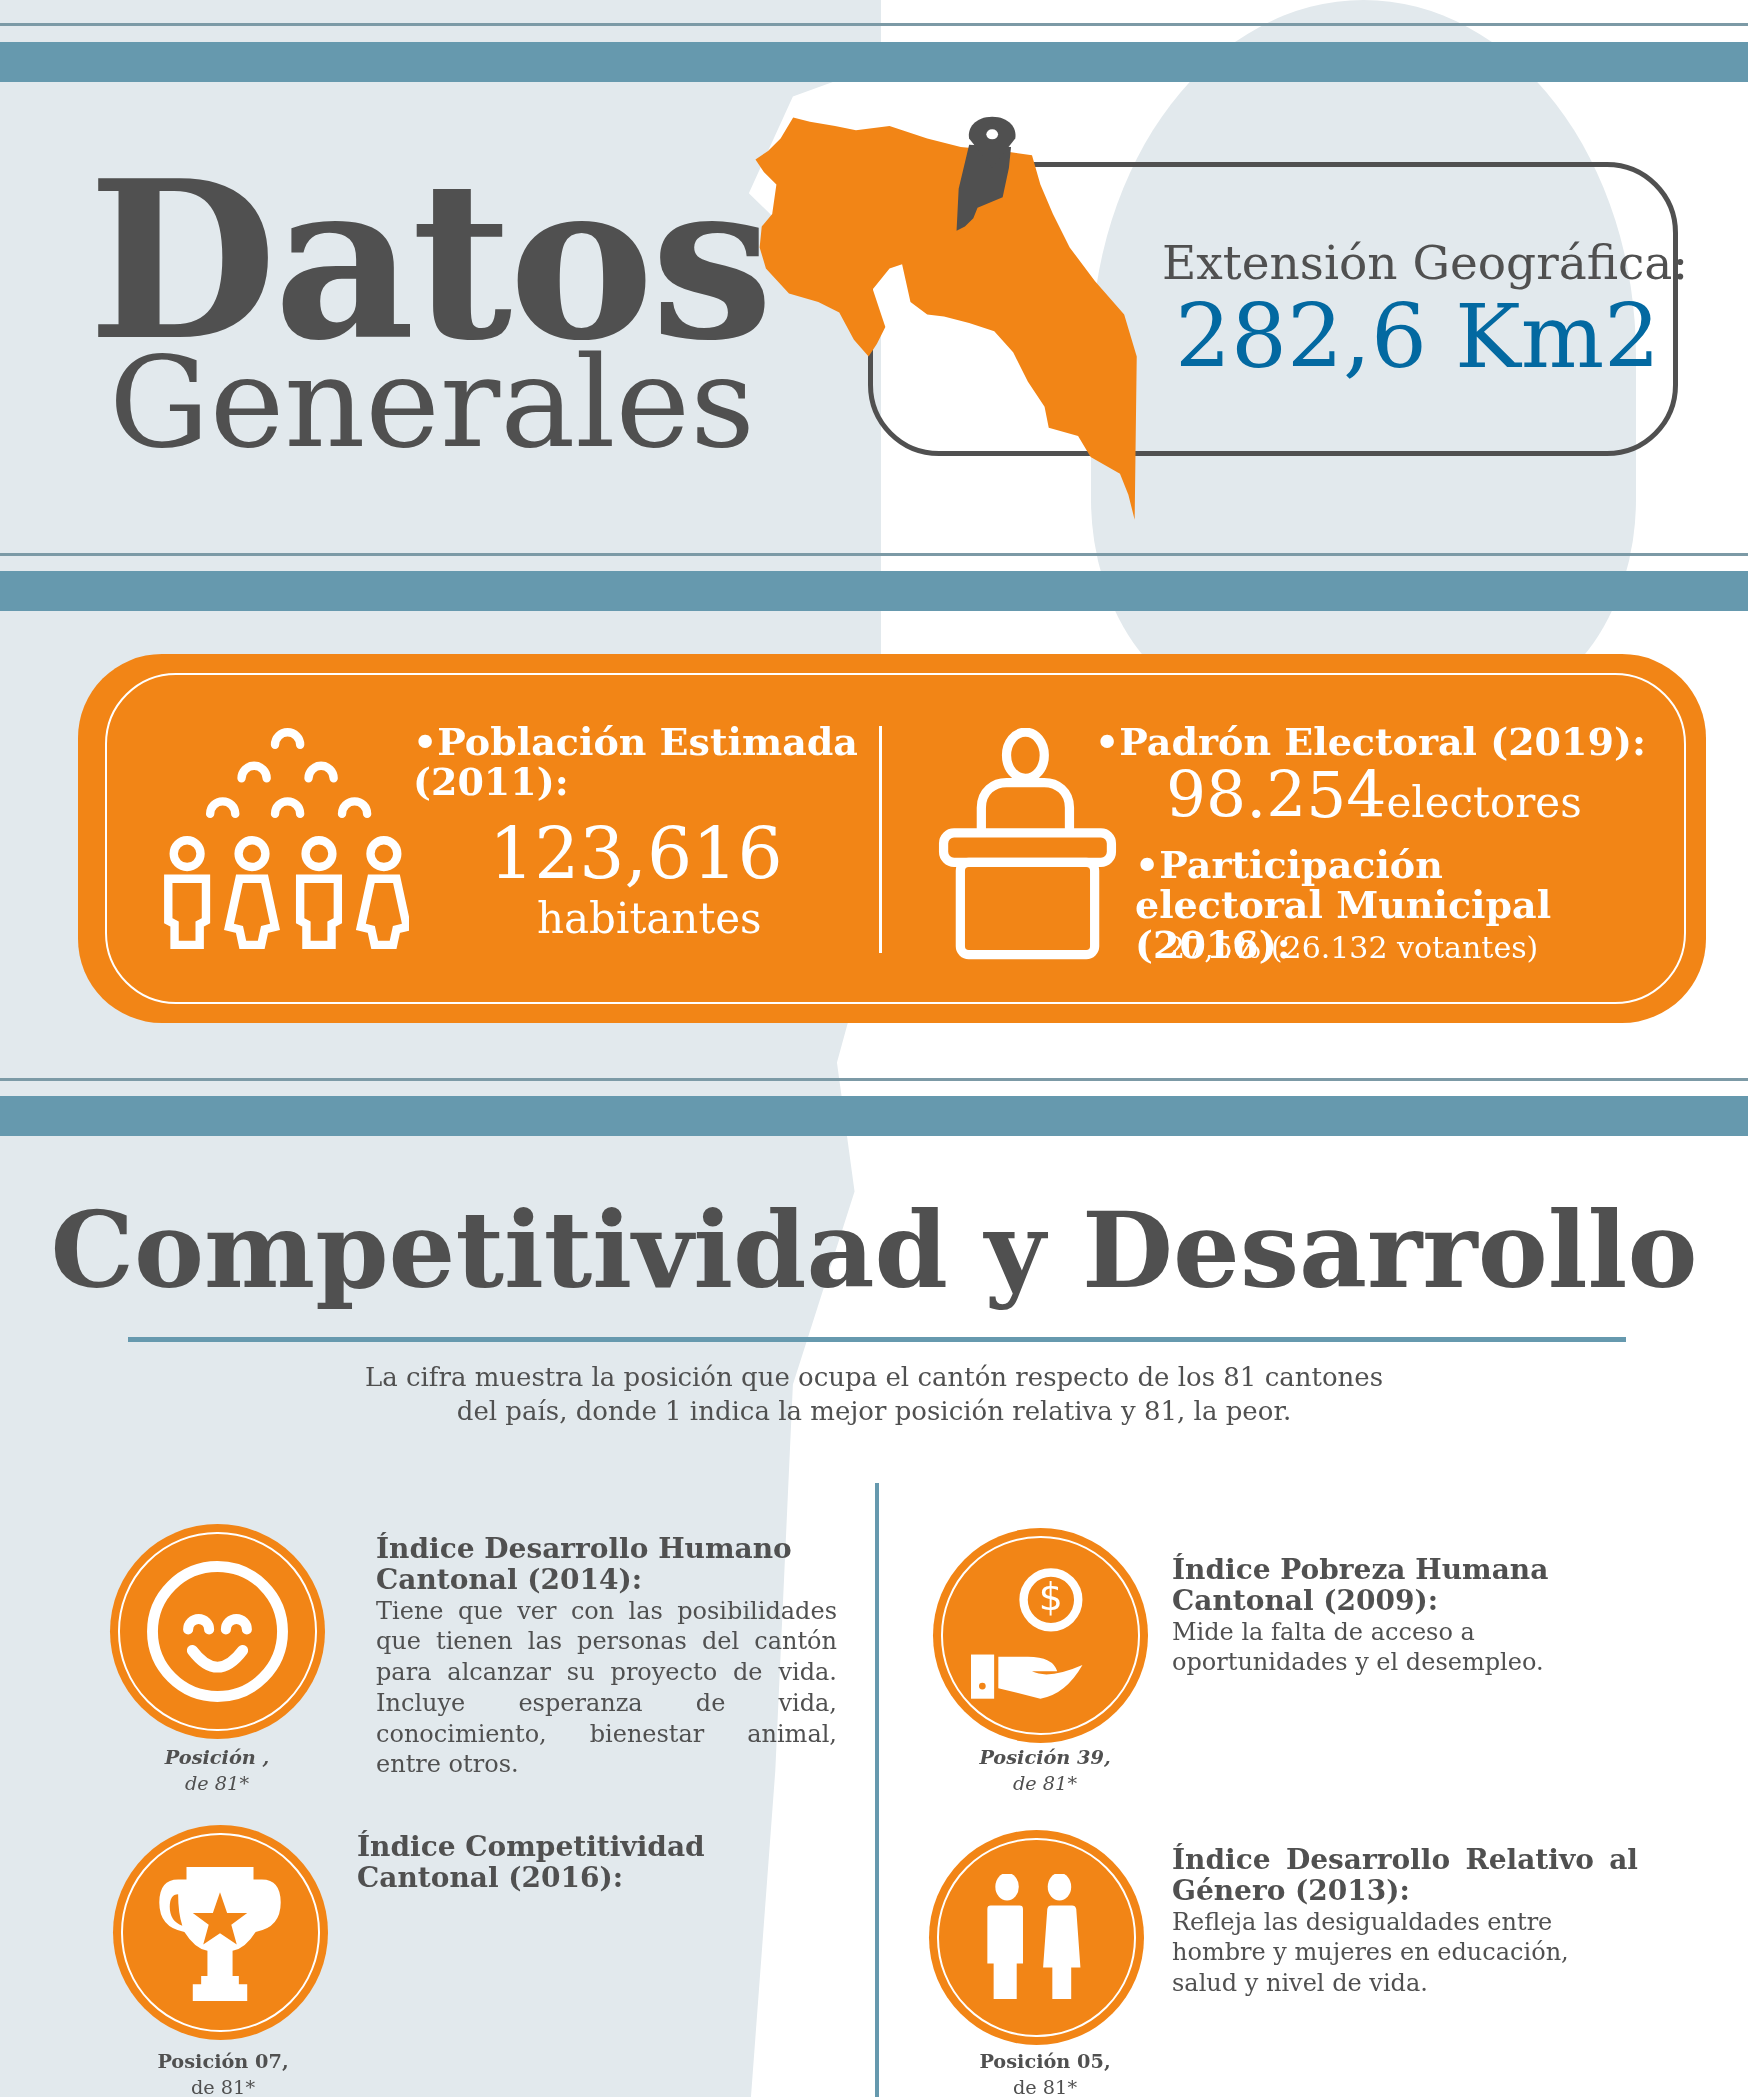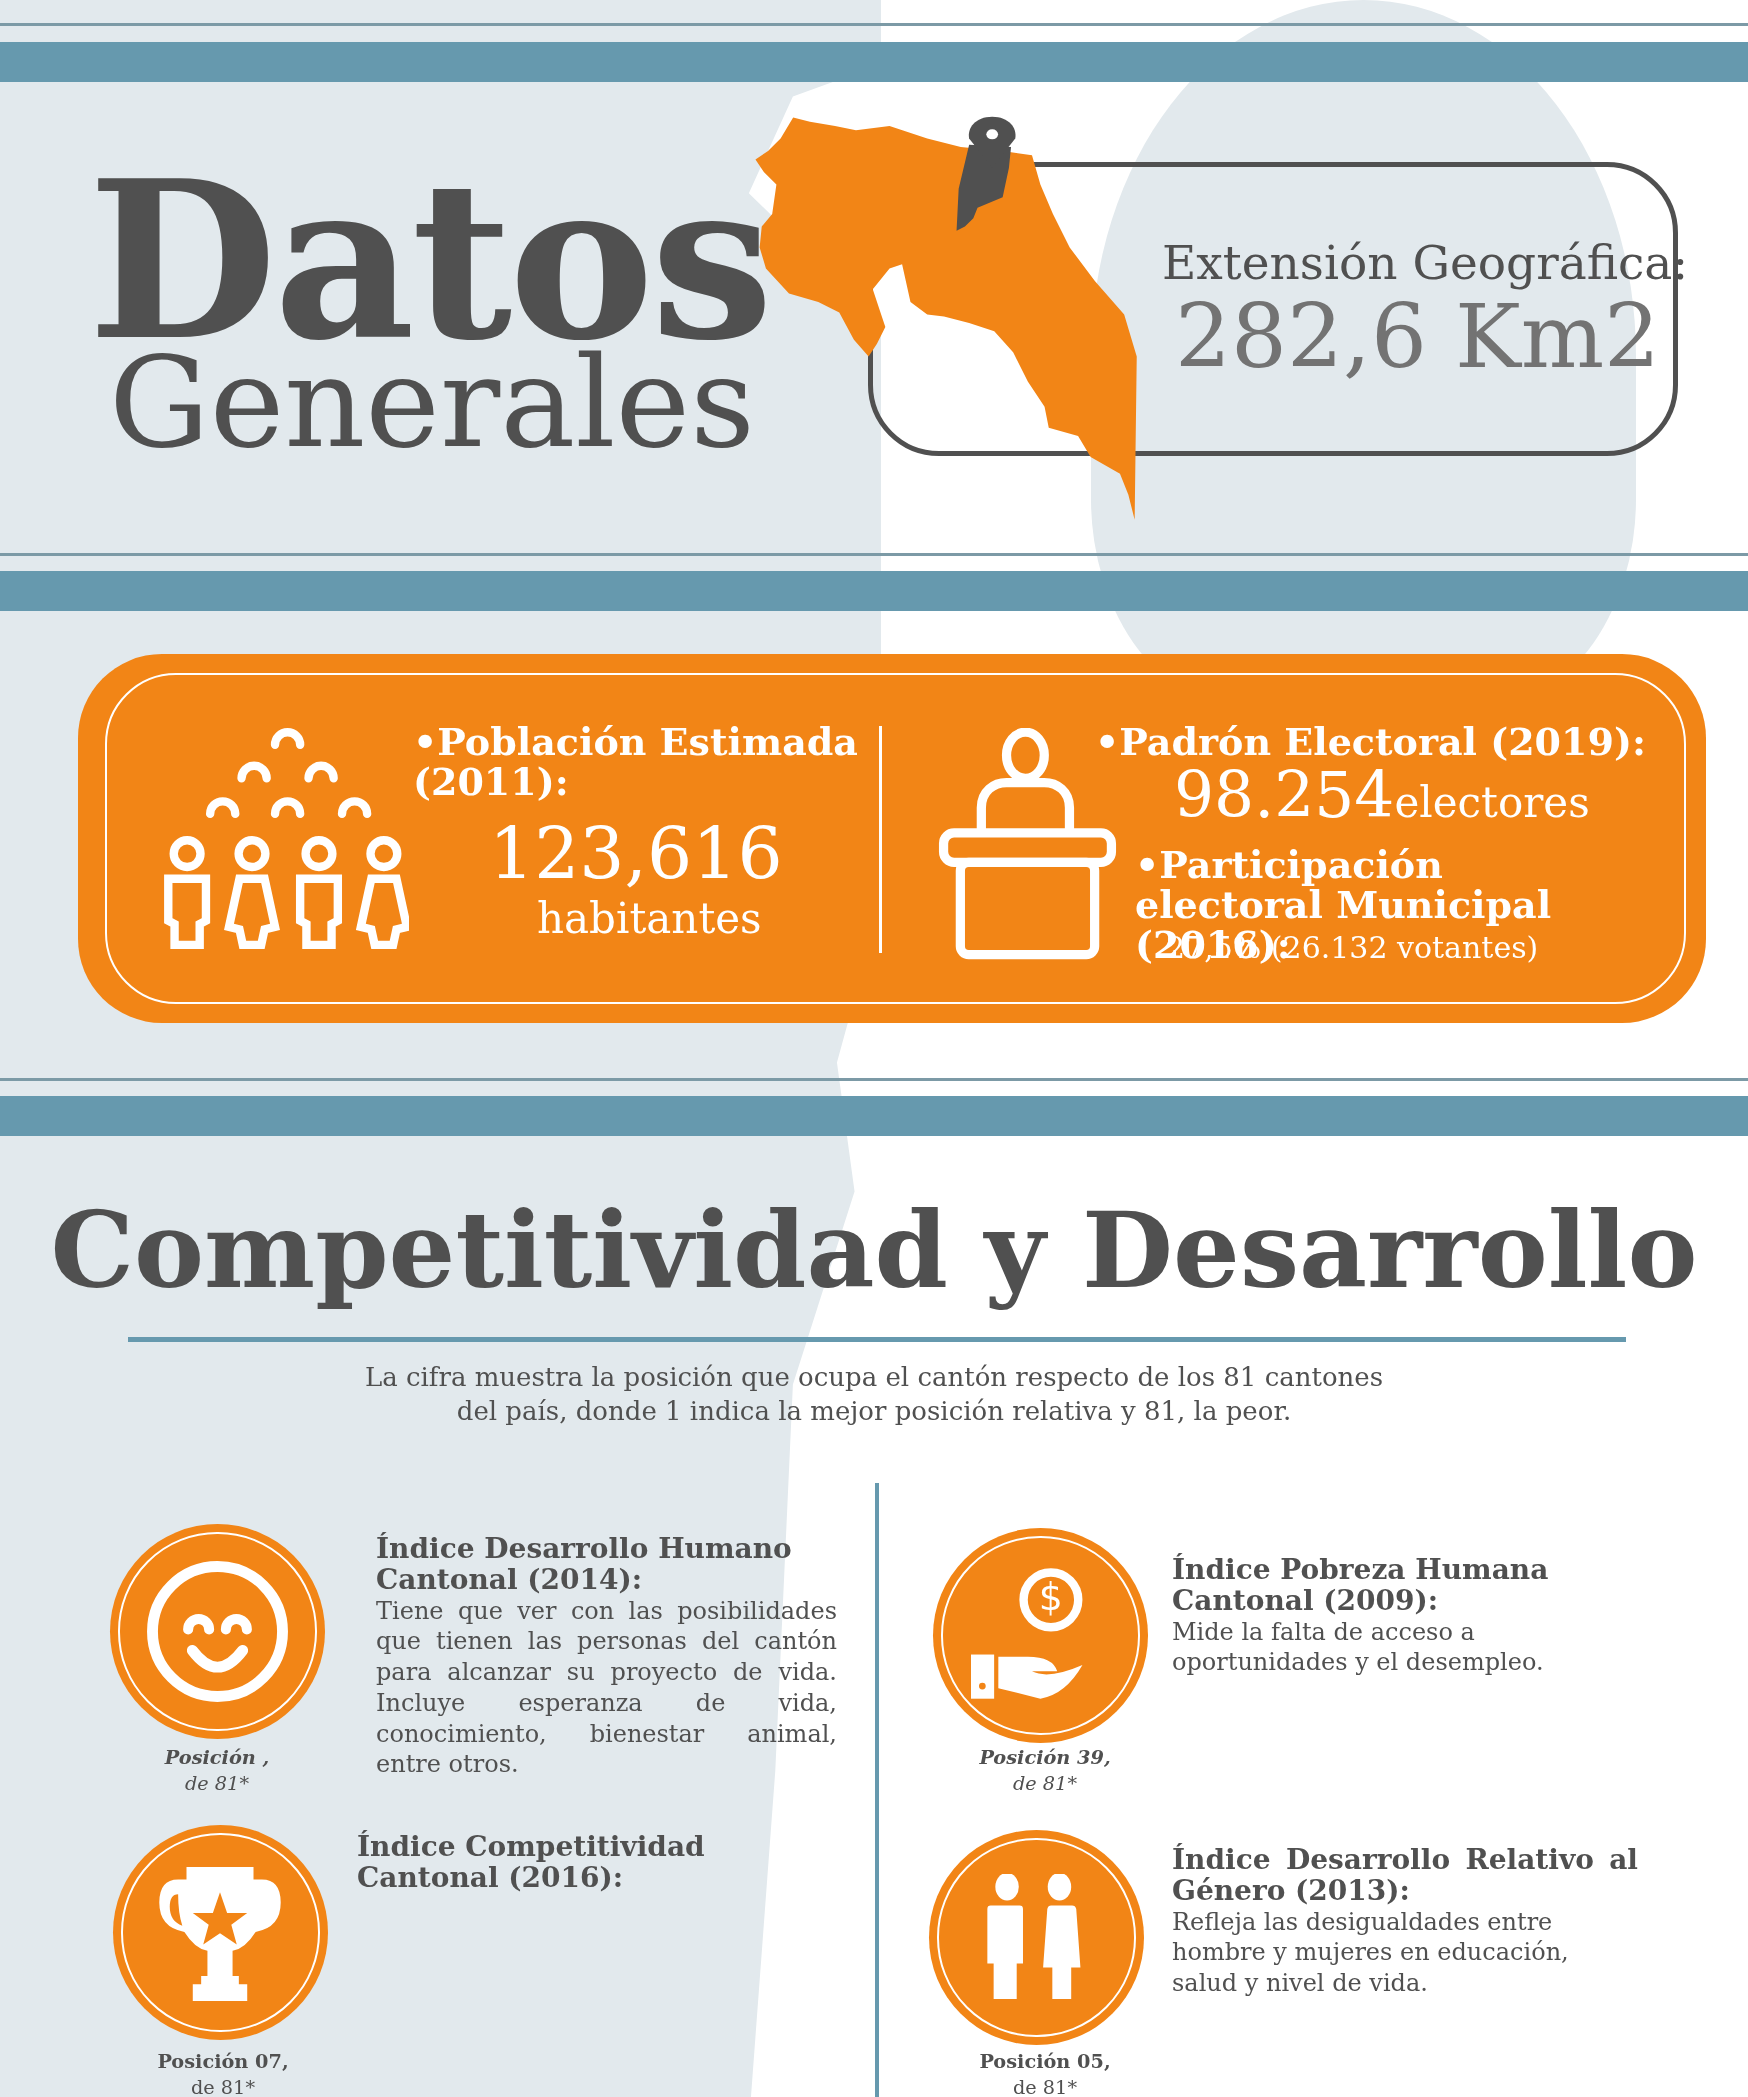--- a/index.html
+++ b/index.html
@@ -8,21 +8,21 @@
   .bgshape { position:absolute; background:#e2e9ed; z-index:0; }
   .abs { position:absolute; z-index:2; }
   .thin-line { position:absolute; left:0; width:1748px; height:3.4px; background:#7c9aa6; z-index:2; }
   .band { position:absolute; left:0; width:1748px; background:#6699ae; z-index:2; }
 
   
   .title-datos { left:88px; top:151px; font-size:218px; font-weight:bold; line-height:1; letter-spacing:-3.4px; color:#505050; }
   .title-generales { left:109px; top:340px; font-size:126px; line-height:1; color:#505050; }
   .ext-box { left:868px; top:162px; width:810px; height:294px; border:5px solid #505050; border-radius:71px; box-sizing:border-box; }
   .ext-label { left:1162px; top:235px; font-size:47px; color:#505050; }
-  .ext-value { left:1175px; top:285px; font-size:88px; color:#737373; }
+  .ext-value { left:1175px; top:285px; font-size:88px; color:#0369a1; }
 
   
   .orange-box { left:78px; top:654px; width:1628px; height:369px; background:#f28516; border-radius:84px; }
   .orange-inner { left:105px; top:673px; width:1581px; height:331px; border:2.1px solid #fff; border-radius:71px; box-sizing:border-box; }
   .wtxt { color:#fff; }
   .bullet-h { font-size:38px; font-weight:bold; line-height:1.05; }
   .divider-v { left:879px; top:726px; width:3.4px; height:227px; background:#fff; }
 
   
   .comp-title { left:0; width:1748px; top:1198px; text-align:center; font-size:105px; font-weight:bold; color:#505050; line-height:1; }
@@ -102,21 +102,21 @@
     <path d="M110 250 v-60 c0 -40 30 -60 60 -60 h90 c30 0 60 20 60 60 v60"></path>
     <rect x="20" y="250" width="400" height="70" rx="25"></rect>
     <rect x="60" y="320" width="320" height="220" rx="20"></rect>
   </g>
 </svg>
 
 <div class="abs wtxt bullet-h" style="left:1095px;top:722px;">
   <span>•</span><span>Padrón Electoral (2019):</span>
 </div>
 <div class="abs wtxt" style="left:1166px;top:759px;">
-  <span style="font-size:63px;margin-left:8px;">98.254</span><span style="font-size:42px;">electores</span>
+  <span style="font-size:63px;">98.254</span><span style="font-size:42px;">electores</span>
 </div>
 <div class="abs wtxt bullet-h" style="left:1135px;top:845px;width:503px;">
   <span>•</span><span>Participación electoral Municipal (2016):</span>
 </div>
 <div class="abs wtxt" style="left:1166px;top:930px;font-size:30px;">27,5% (26.132 votantes)</div>
 
 <div class="thin-line" style="top:1078px;"></div>
 <div class="band" style="top:1096px;height:40px;"></div>
 
 <div class="abs comp-title">Competitividad y Desarrollo</div>

